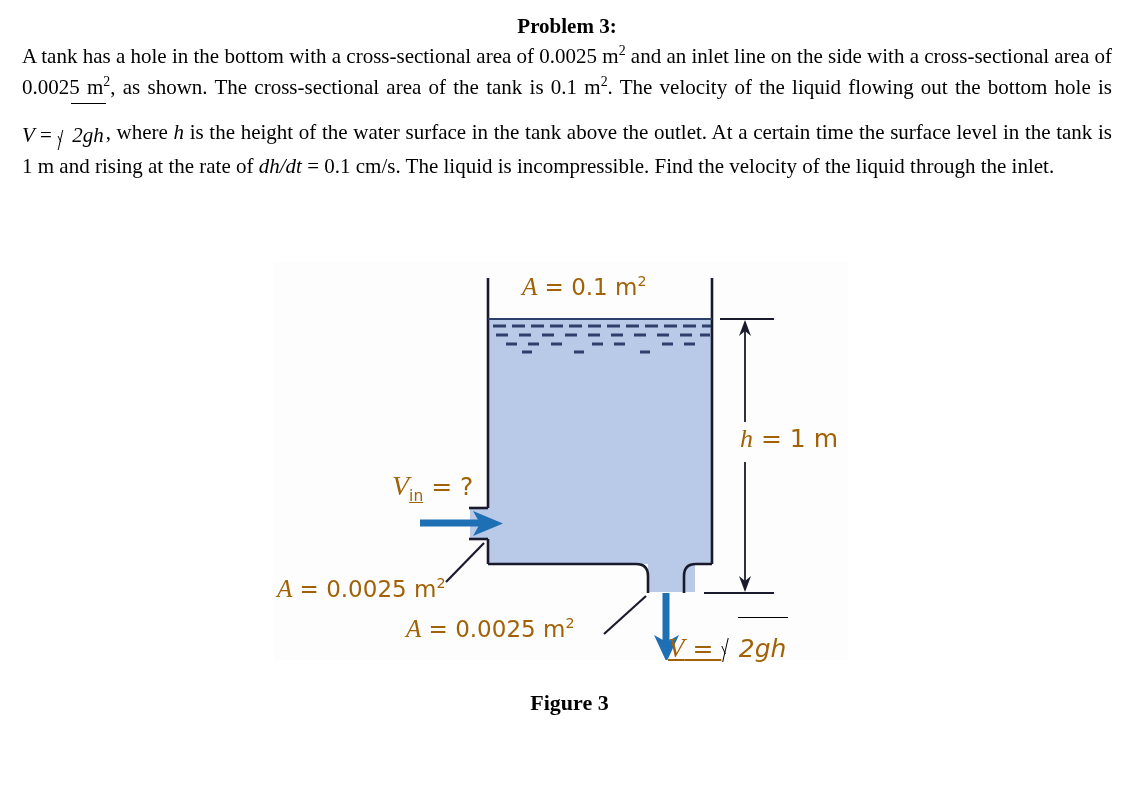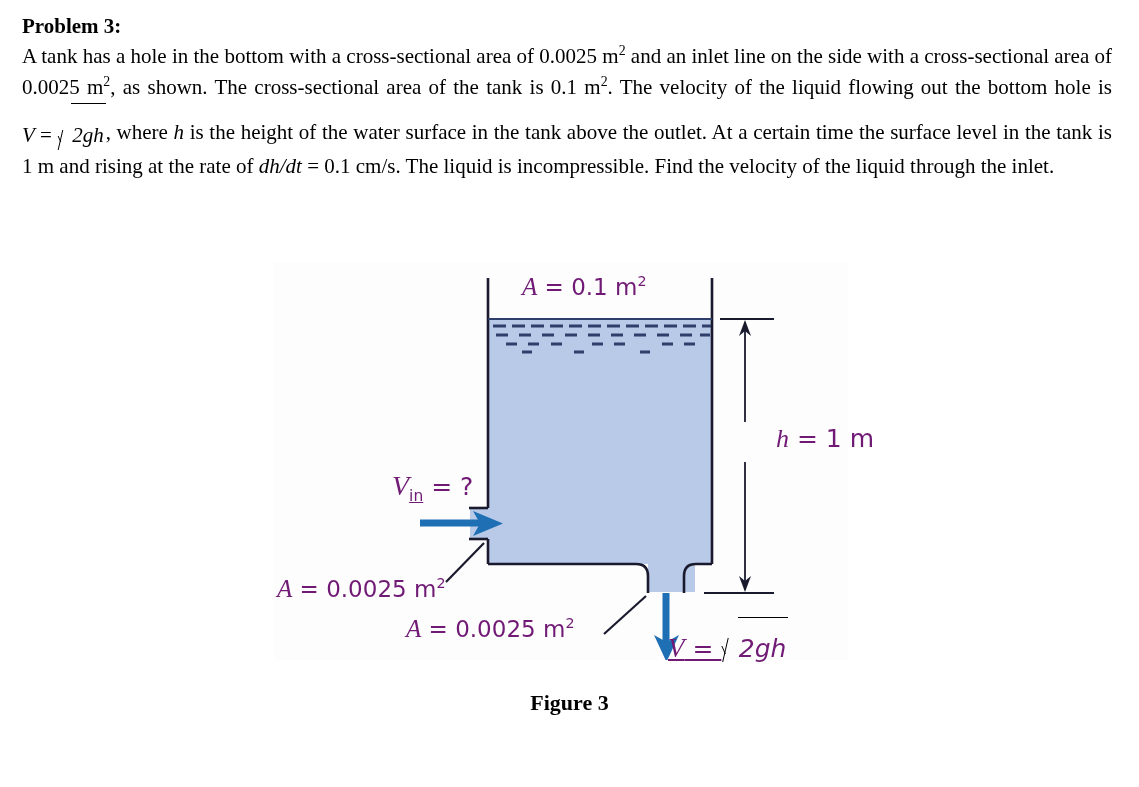--- a/index.html
+++ b/index.html
@@ -22,20 +22,21 @@
     left: 22px;
     top: 12px;
     width: 1090px;
   }
   #problem-title {
     font-family: "Liberation Serif", serif;
     font-weight: bold;
     font-size: 21px;
     line-height: 28px;
     margin: 0 0 1px 0;
+    text-align: center;
   }
   #problem-body {
     font-family: "Liberation Serif", serif;
     font-size: 21px;
     line-height: 31px;
     text-align: justify;
     text-justify: inter-word;
     margin: 0;
   }
   .it { font-style: italic; }
@@ -107,35 +108,35 @@
     font-family: "Liberation Serif", serif;
     font-weight: bold;
     font-size: 22px;
   }
 
   
   .figlabel {
     position: absolute;
     font-family: "DejaVu Sans", sans-serif;
     font-size: 23px;
-    color: #701a75;
+    color: #a16207;
     white-space: nowrap;
   }
   .figlabel .ai {
     font-family: "Liberation Serif", serif;
     font-style: italic;
     font-size: 25px;
   }
   .figlabel .sq {
     font-size: 0.62em;
     vertical-align: super;
     line-height: 0;
   }
   #label-area-tank   { left: 522px; top: 273px; }
-  #label-h           { left: 776px; top: 424px; font-size: 25px; }
+  #label-h           { left: 740px; top: 424px; font-size: 25px; }
   #label-h .hv       { font-family: "Liberation Serif", serif; font-style: italic; font-size: 26px; }
   #label-vin         { left: 392px; top: 470px; font-size: 25px; }
   #label-vin .vv     { font-family: "Liberation Serif", serif; font-style: italic; font-size: 28px; }
   #label-vin .sub    { font-size: 0.62em; vertical-align: sub; line-height: 0; text-decoration: underline; }
   #label-area-inlet  { left: 277px; top: 575px; }
   #label-area-outlet { left: 406px; top: 615px; }
   #label-vout        { left: 668px; top: 617px; font-size: 25px; text-decoration: underline; }
   #label-vout .vv    { font-family: "Liberation Serif", serif; font-style: italic; font-size: 27px; }
   #label-vout .sqrt  { font-size: 25px; }
 </style>

